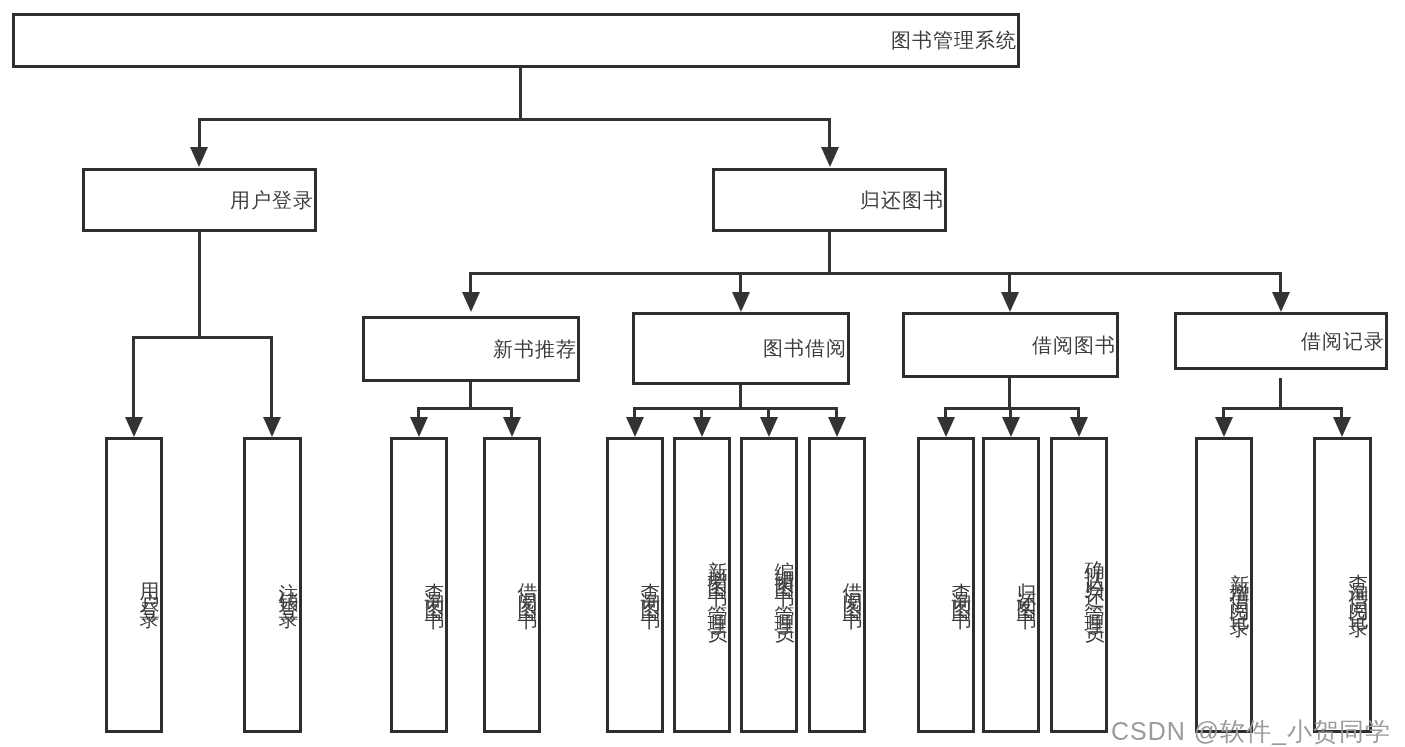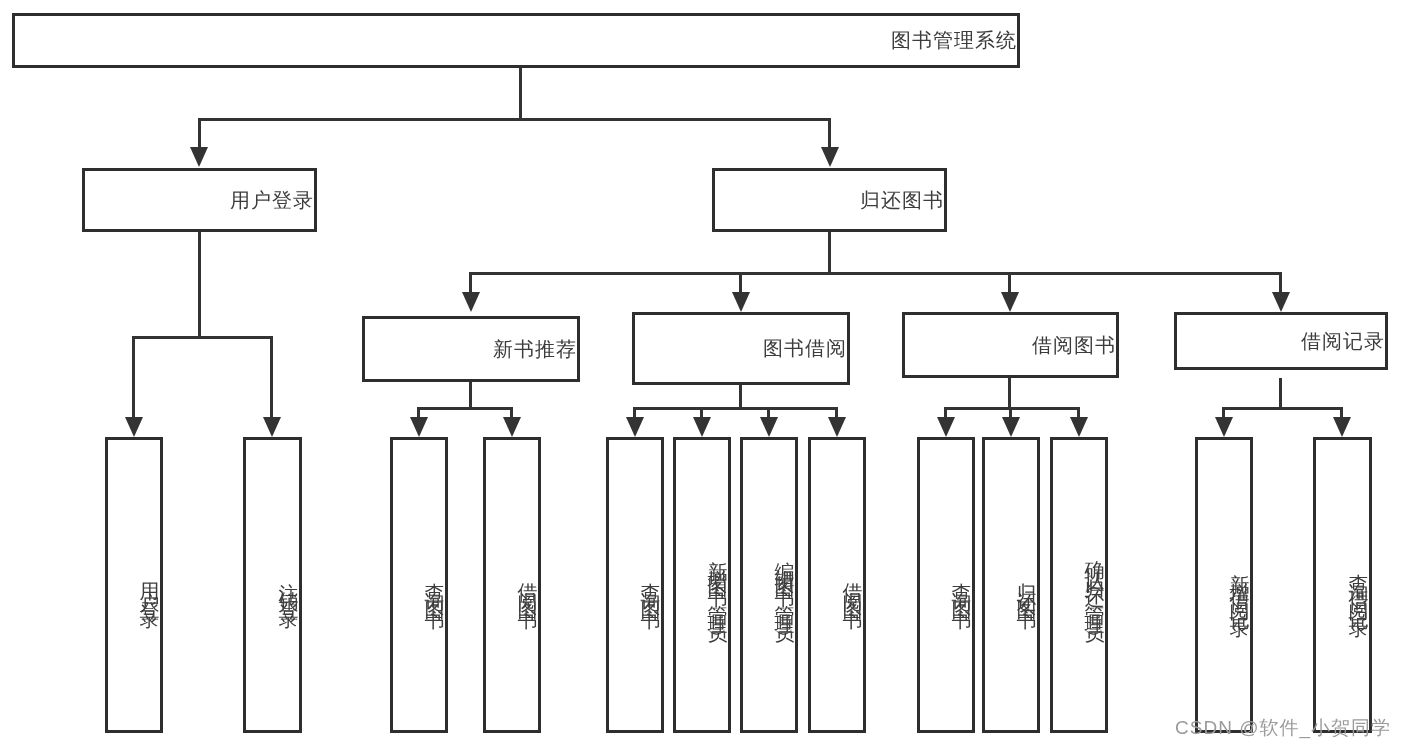--- a/index.html
+++ b/index.html
@@ -38,21 +38,21 @@
   .hline{position:absolute;height:3px;background:#333333;}
   .arrow{
     position:absolute;width:0;height:0;
     border-left:9px solid transparent;
     border-right:9px solid transparent;
     border-top:20px solid #333333;
   }
   .watermark{
     position:absolute;
     top:715px;right:14px;
-    font-size:19px;
+    font-size:25px;
     color:#9b9b9b;
     letter-spacing:1px;
     white-space:nowrap;
   }
 </style>
 </head>
 <body>
 
 <div class="canvas">
 

